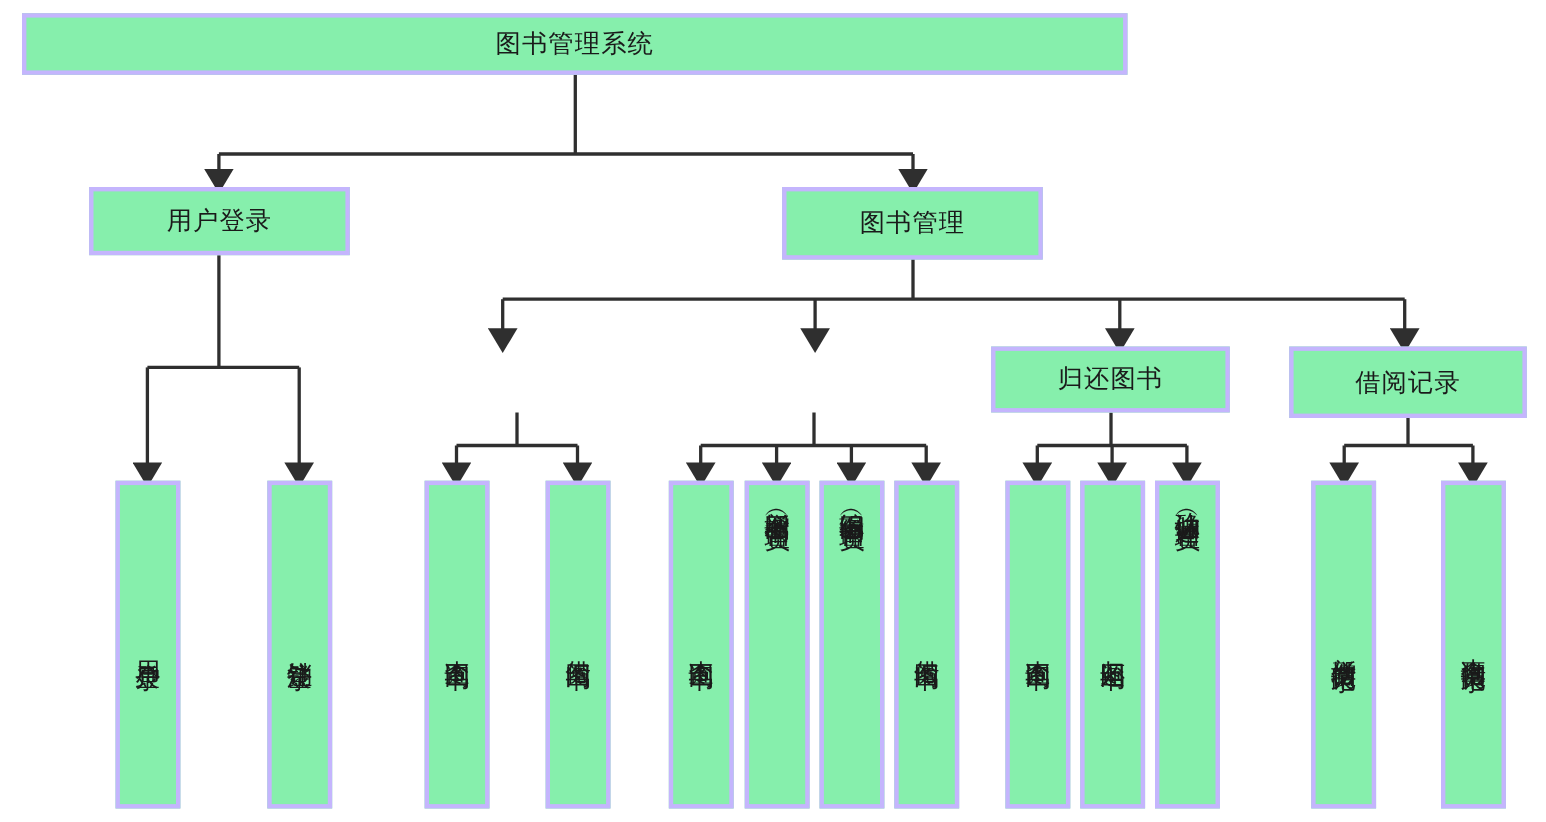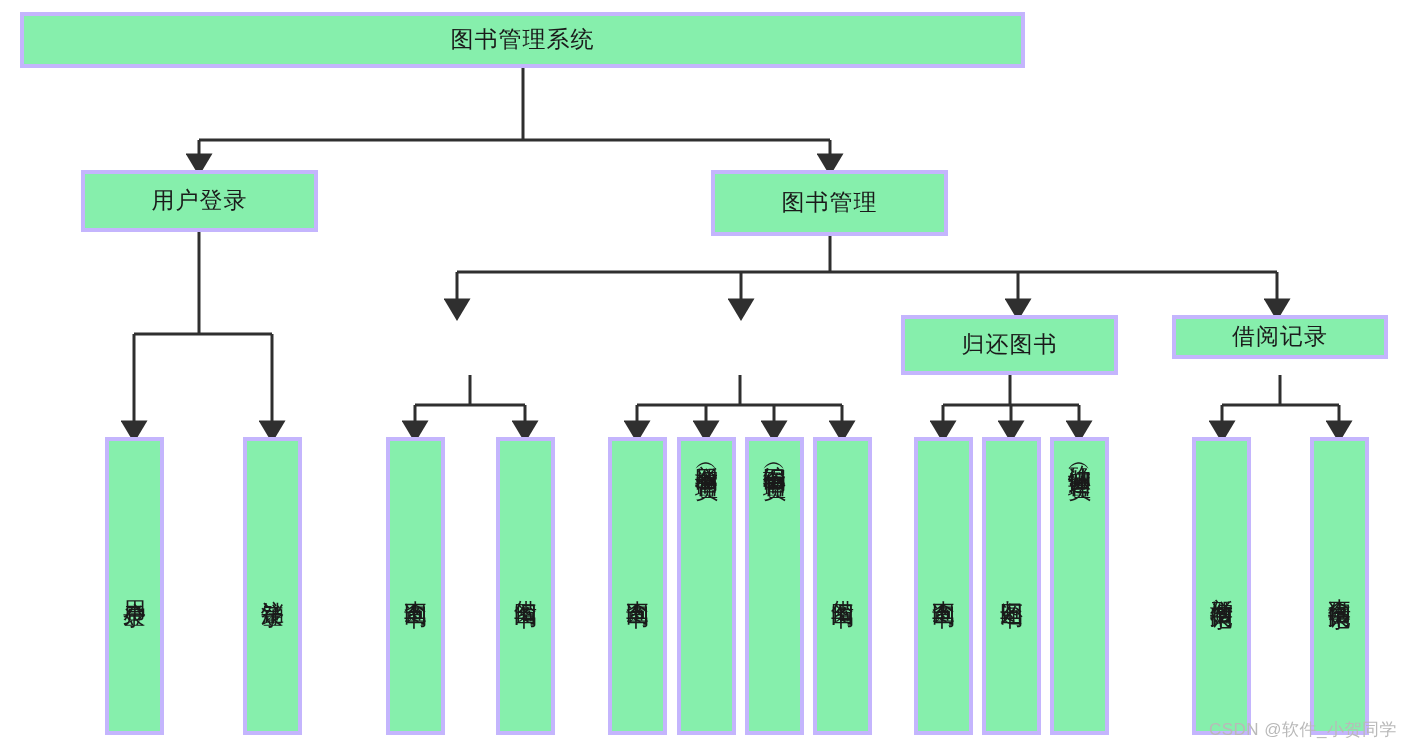--- a/index.html
+++ b/index.html
@@ -153,21 +153,21 @@
   <div class="node" style="left:711px; top:170px; width:237px; height:66px;">
     <span class="node-label">图书管理</span>
   </div>
 
 
 
   <div class="node" style="left:901px; top:315px; width:217px; height:60px;">
     <span class="node-label">归还图书</span>
   </div>
 
-  <div class="node" style="left:1172px; top:315px; width:216px; height:44px;align-items:center;">
+  <div class="node" style="left:1172px; top:315px; width:216px; height:65px;align-items:center;">
     <span class="node-label">借阅记录</span>
   </div>
 
   <div class="node vertical center-v" style="left:105px; top:437px; width:59px; height:298px;">
     <span class="node-label">用户登录</span>
   </div>
 
   <div class="node vertical center-v" style="left:243px; top:437px; width:59px; height:298px;">
     <span class="node-label">注销登录</span>
   </div>
@@ -209,15 +209,14 @@
   </div>
 
   <div class="node vertical center-v" style="left:1192px; top:437px; width:59px; height:298px;">
     <span class="node-label">新增借阅记录</span>
   </div>
 
   <div class="node vertical center-v" style="left:1310px; top:437px; width:59px; height:298px;">
     <span class="node-label">查询借阅记录</span>
   </div>
 
-  <div class="watermark">CSDN @软件_小贺同学</div>
 
 </div>
 
 </body></html>

